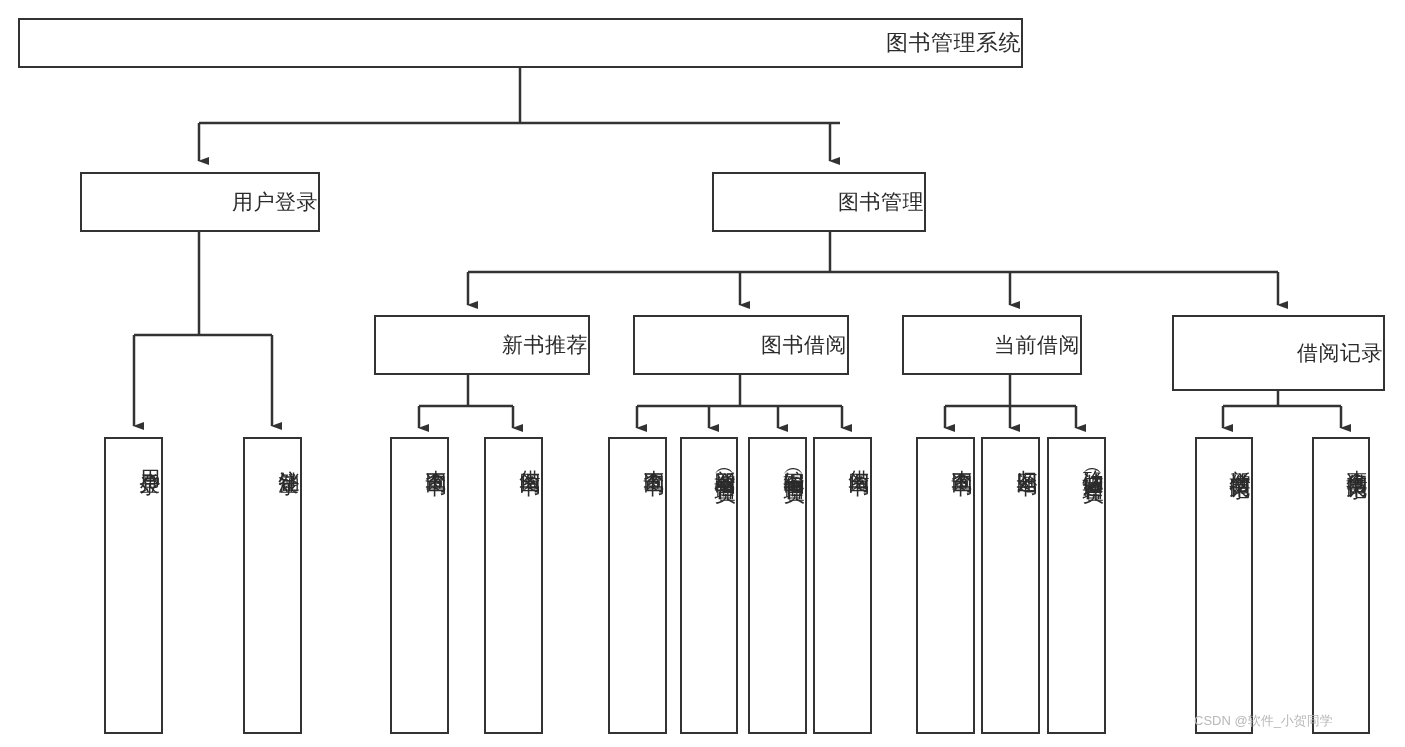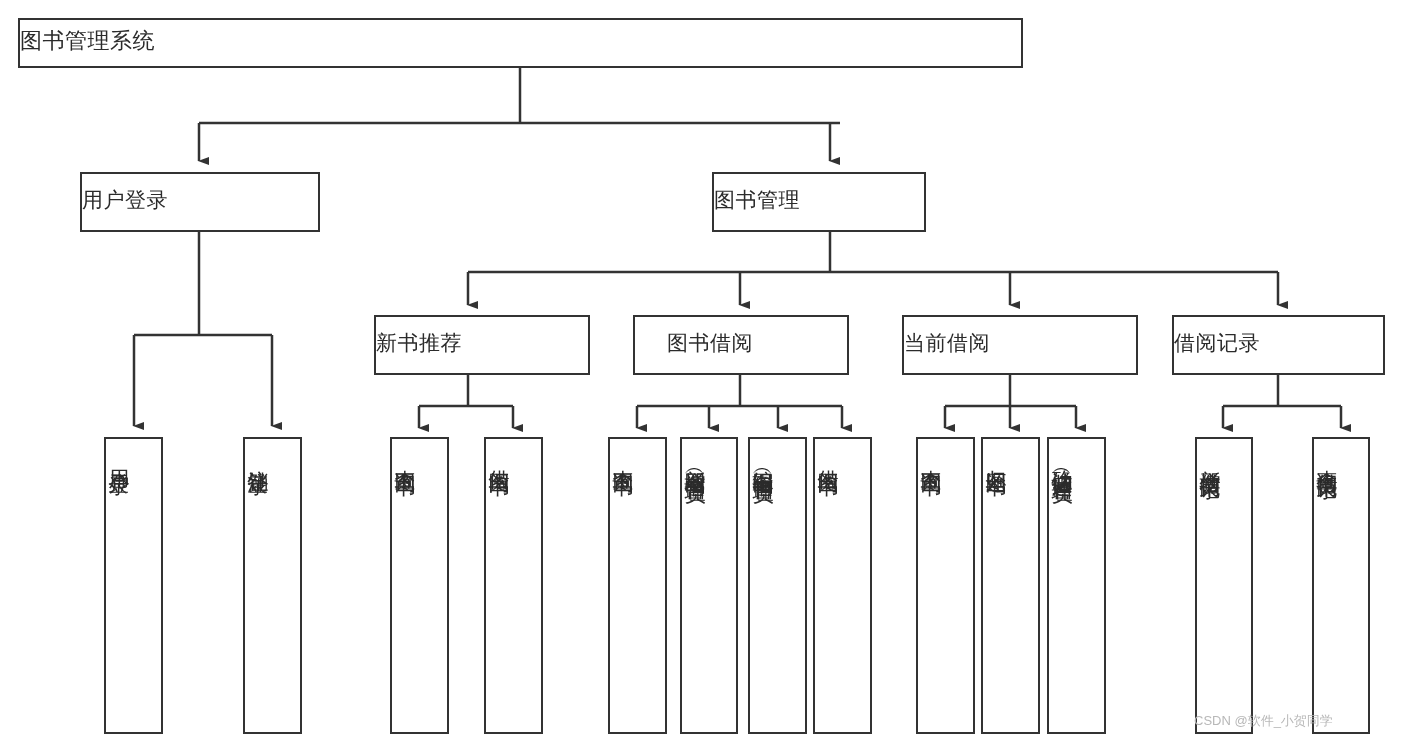--- a/index.html
+++ b/index.html
@@ -27,24 +27,23 @@
     height: 747px;
     pointer-events: none;
   }
   .node {
     position: absolute;
     box-sizing: border-box;
     background: #ffffff;
     border: 2px solid #333333;
     display: flex;
     align-items: center;
-    justify-content: flex-start;
+    justify-content: flex-end;
     color: #2b2b2b;
     z-index: 2;
-    font-family: Liberation Mono, monospace;
   }
   .node-label {
     display: block;
     text-align: center;
     line-height: 1.22;
     letter-spacing: 0.5px;
   }
   .node.horizontal .node-label {
     font-size: 21px;
     writing-mode: horizontal-tb;
@@ -135,24 +134,24 @@
   <div class="node horizontal" style="left:712px; top:172px; width:214px; height:60px;">
     <span class="node-label">图书管理</span>
   </div>
 
   <div class="node horizontal" style="left:362px; top:315px; width:216px; height:60px;margin-left:12px;">
     <span class="node-label">新书推荐</span>
   </div>
   <div class="node horizontal" style="left:633px; top:315px; width:216px; height:60px;padding-left:32px;">
     <span class="node-label">图书借阅</span>
   </div>
-  <div class="node horizontal" style="left:902px; top:315px; width:236px; height:60px;">
+  <div class="node horizontal" style="left:902px; top:315px; width:180px; height:60px;">
     <span class="node-label">当前借阅</span>
   </div>
-  <div class="node horizontal" style="left:1172px; top:315px; width:213px; height:60px;">
+  <div class="node horizontal" style="left:1172px; top:315px; width:213px; height:76px;">
     <span class="node-label">借阅记录</span>
   </div>
 
   <div class="node vertical" style="left:104px; top:437px; width:59px; height:297px;">
     <span class="node-label">用户登录</span>
   </div>
   <div class="node vertical" style="left:243px; top:437px; width:59px; height:297px;">
     <span class="node-label">注销登录</span>
   </div>
 

